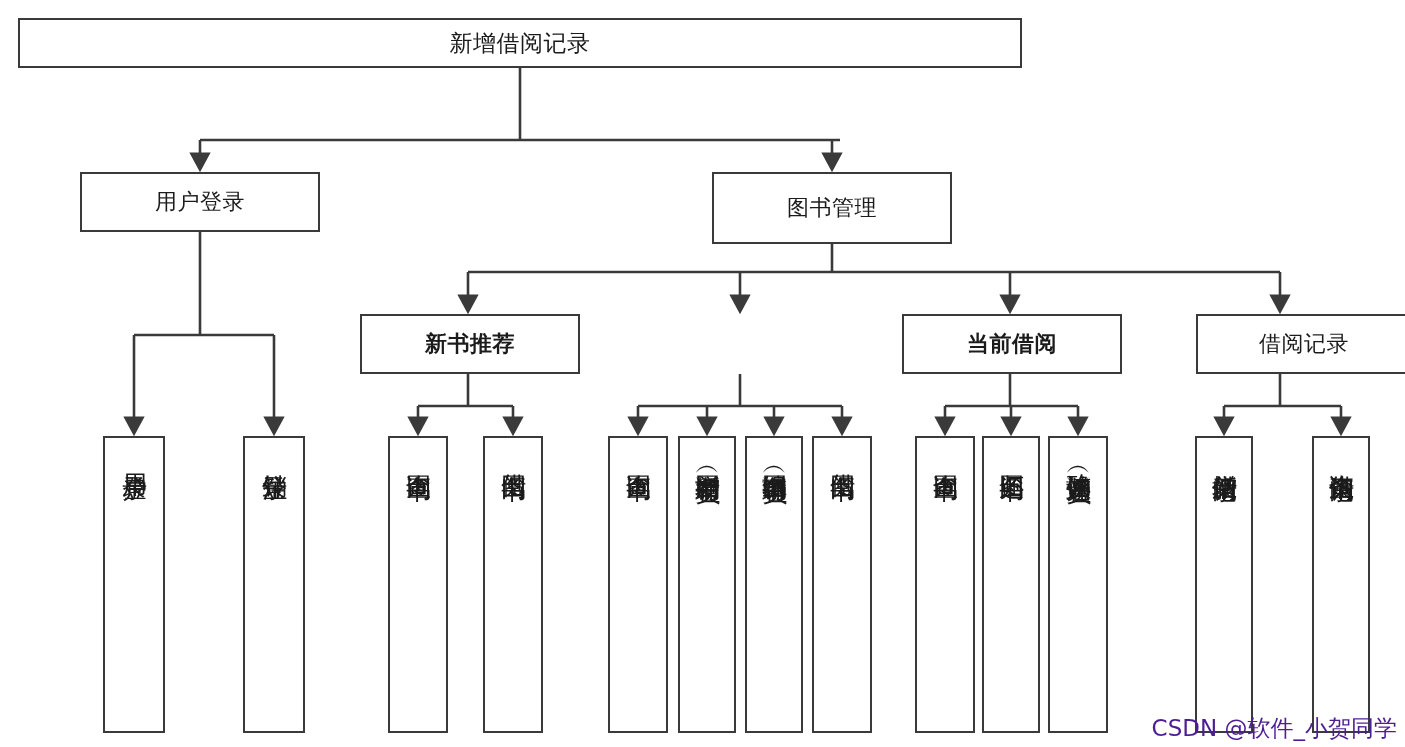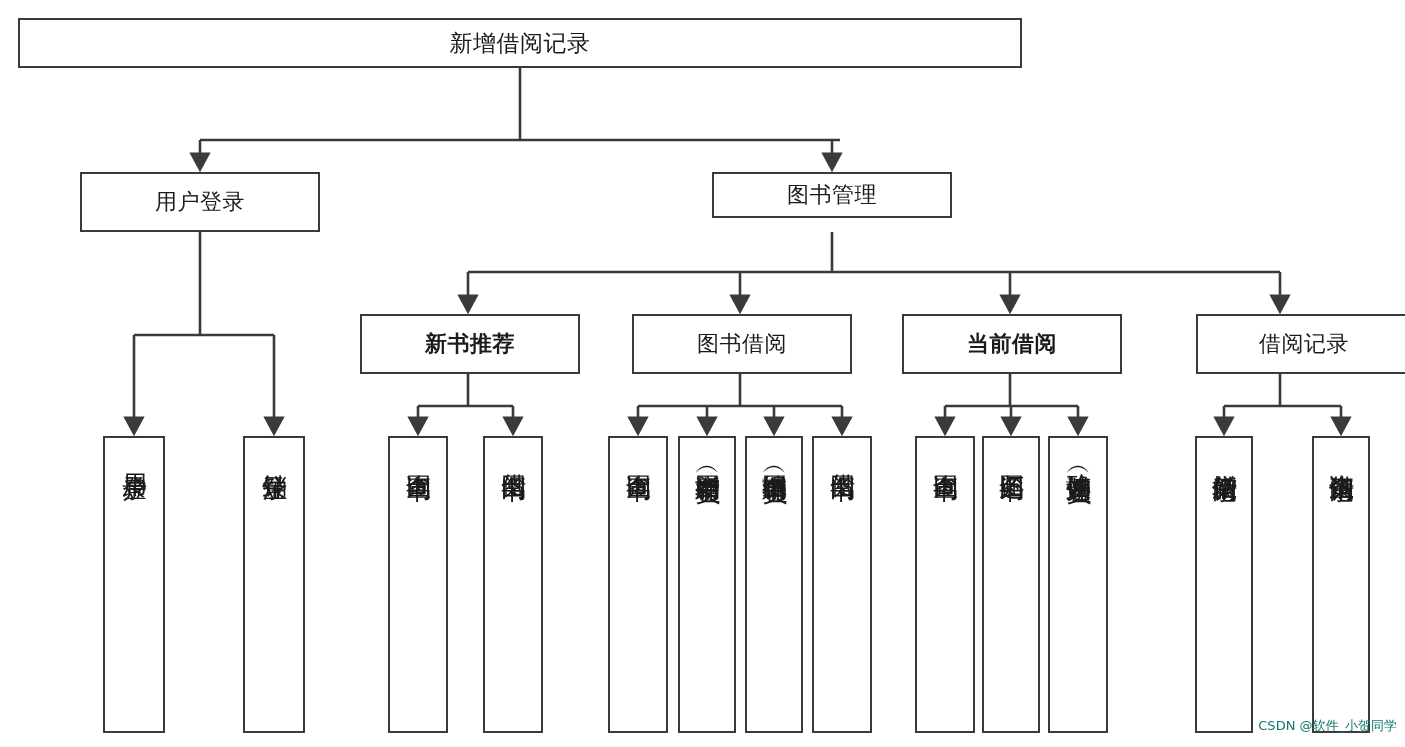--- a/index.html
+++ b/index.html
@@ -58,23 +58,23 @@
   .node.vertical .label {
     writing-mode: vertical-rl;
     text-orientation: upright;
     font-size: 25px;
     line-height: 1.05;
     letter-spacing: 1px;
   }
   .watermark {
     position: absolute;
     right: 8px;
-    bottom: 12px;
-    font-size: 13px;
-    color: #0f766e;
+    bottom: 3px;
+    font-size: 23px;
+    color: #4c1d95;
     z-index: 5;
     white-space: nowrap;
     font-family: "DejaVu Sans", "Liberation Sans", sans-serif;
   }
 </style>
 </head>
 <body>
 
 <div id="canvas">
 
@@ -128,29 +128,26 @@
     </g>
   </svg>
 
   <div class="node horizontal root" style="left: 18px; top: 18px; width: 1004px; height: 50px;">
     <span class="label">新增借阅记录</span>
   </div>
 
   <div class="node horizontal" style="left: 80px; top: 172px; width: 240px; height: 60px;">
     <span class="label">用户登录</span>
   </div>
-  <div class="node horizontal" style="left: 712px; top: 172px; width: 240px; height: 46px;">
+  <div class="node horizontal" style="left: 712px; top: 172px; width: 240px; height: 72px;">
     <span class="label">图书管理</span>
   </div>
 
   <div class="node horizontal" style="left: 360px; top: 314px; width: 220px; height: 60px; font-weight: bold;">
     <span class="label">新书推荐</span>
-  </div>
-  <div class="node horizontal" style="left: 632px; top: 314px; width: 220px; height: 60px;">
-    <span class="label">图书借阅</span>
   </div>
   <div class="node horizontal" style="left: 902px; top: 314px; width: 220px; height: 60px; font-weight: bold;">
     <span class="label">当前借阅</span>
   </div>
   <div class="node horizontal" style="left: 1196px; top: 314px; width: 216px; height: 60px;">
     <span class="label">借阅记录</span>
   </div>
 
   <div class="node vertical" style="left: 103px; top: 436px; width: 62px; height: 297px;">
     <span class="label">用户登录</span>

